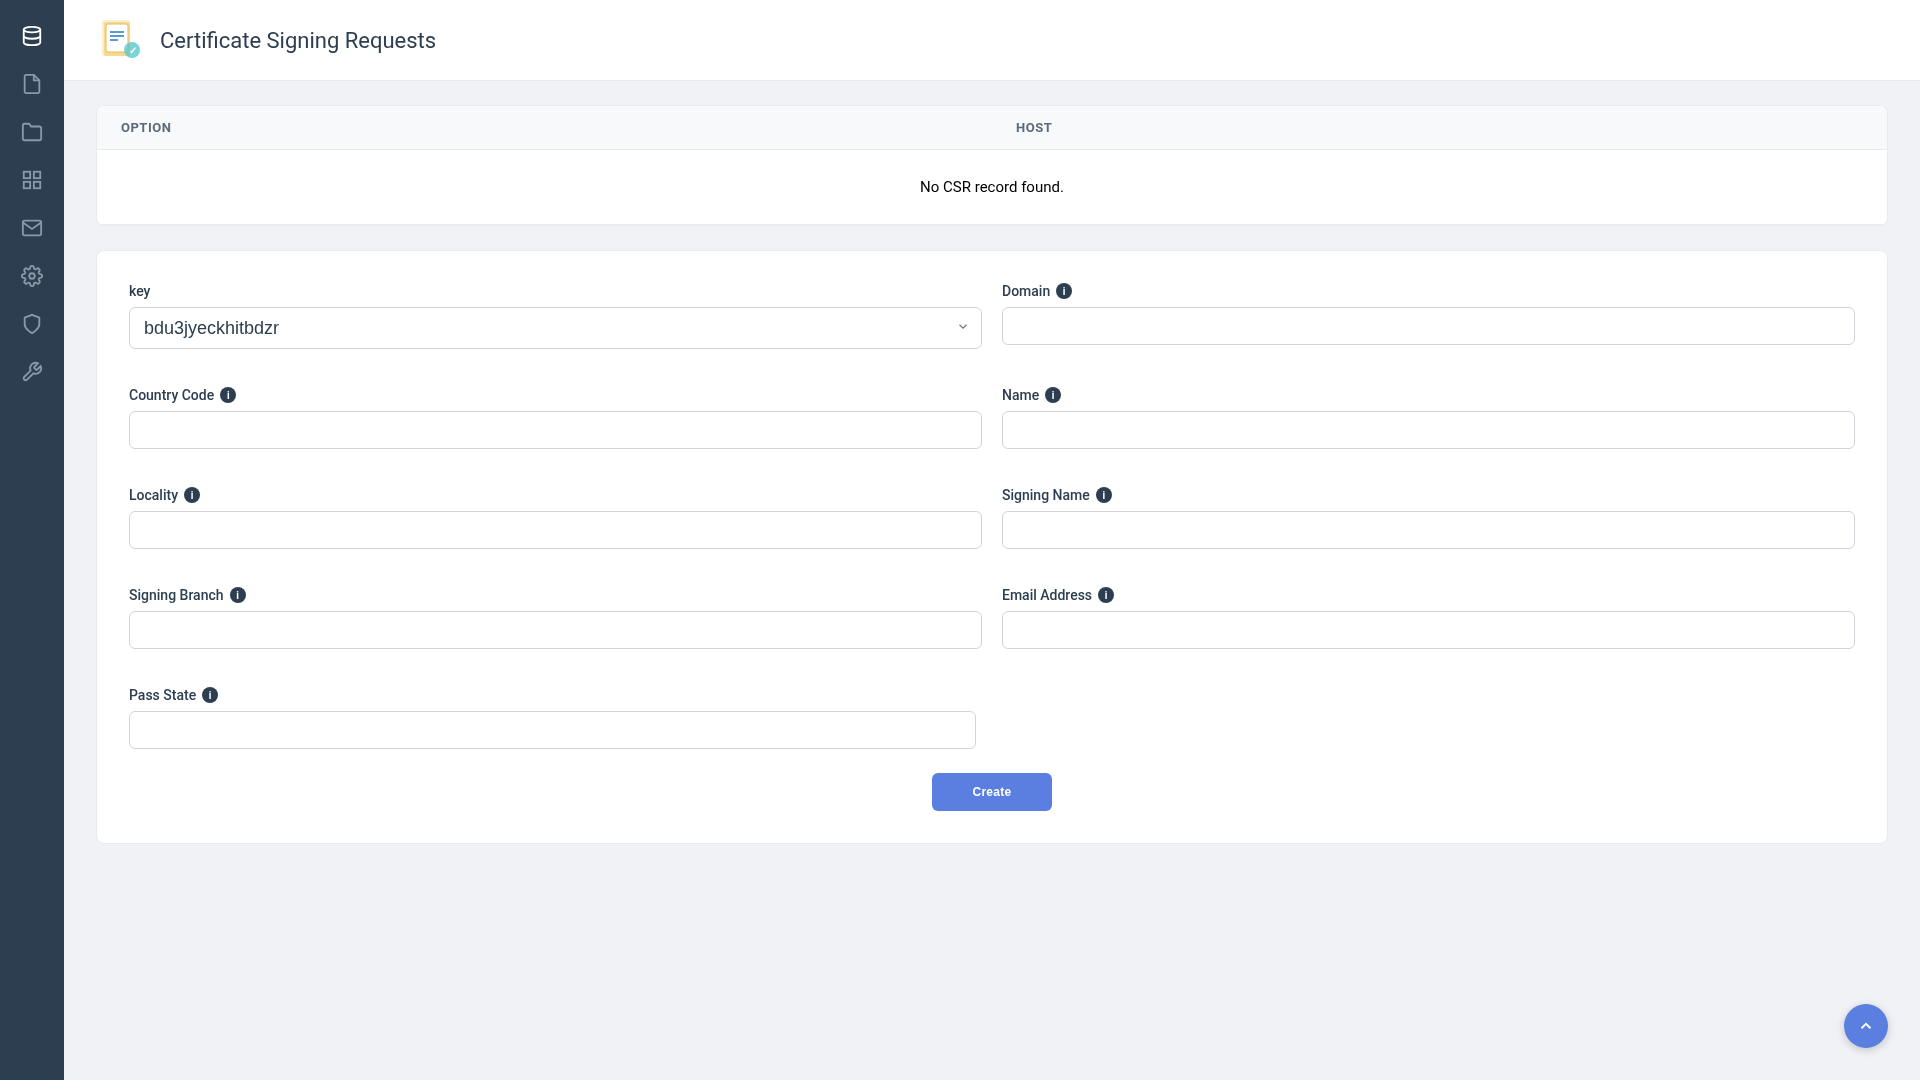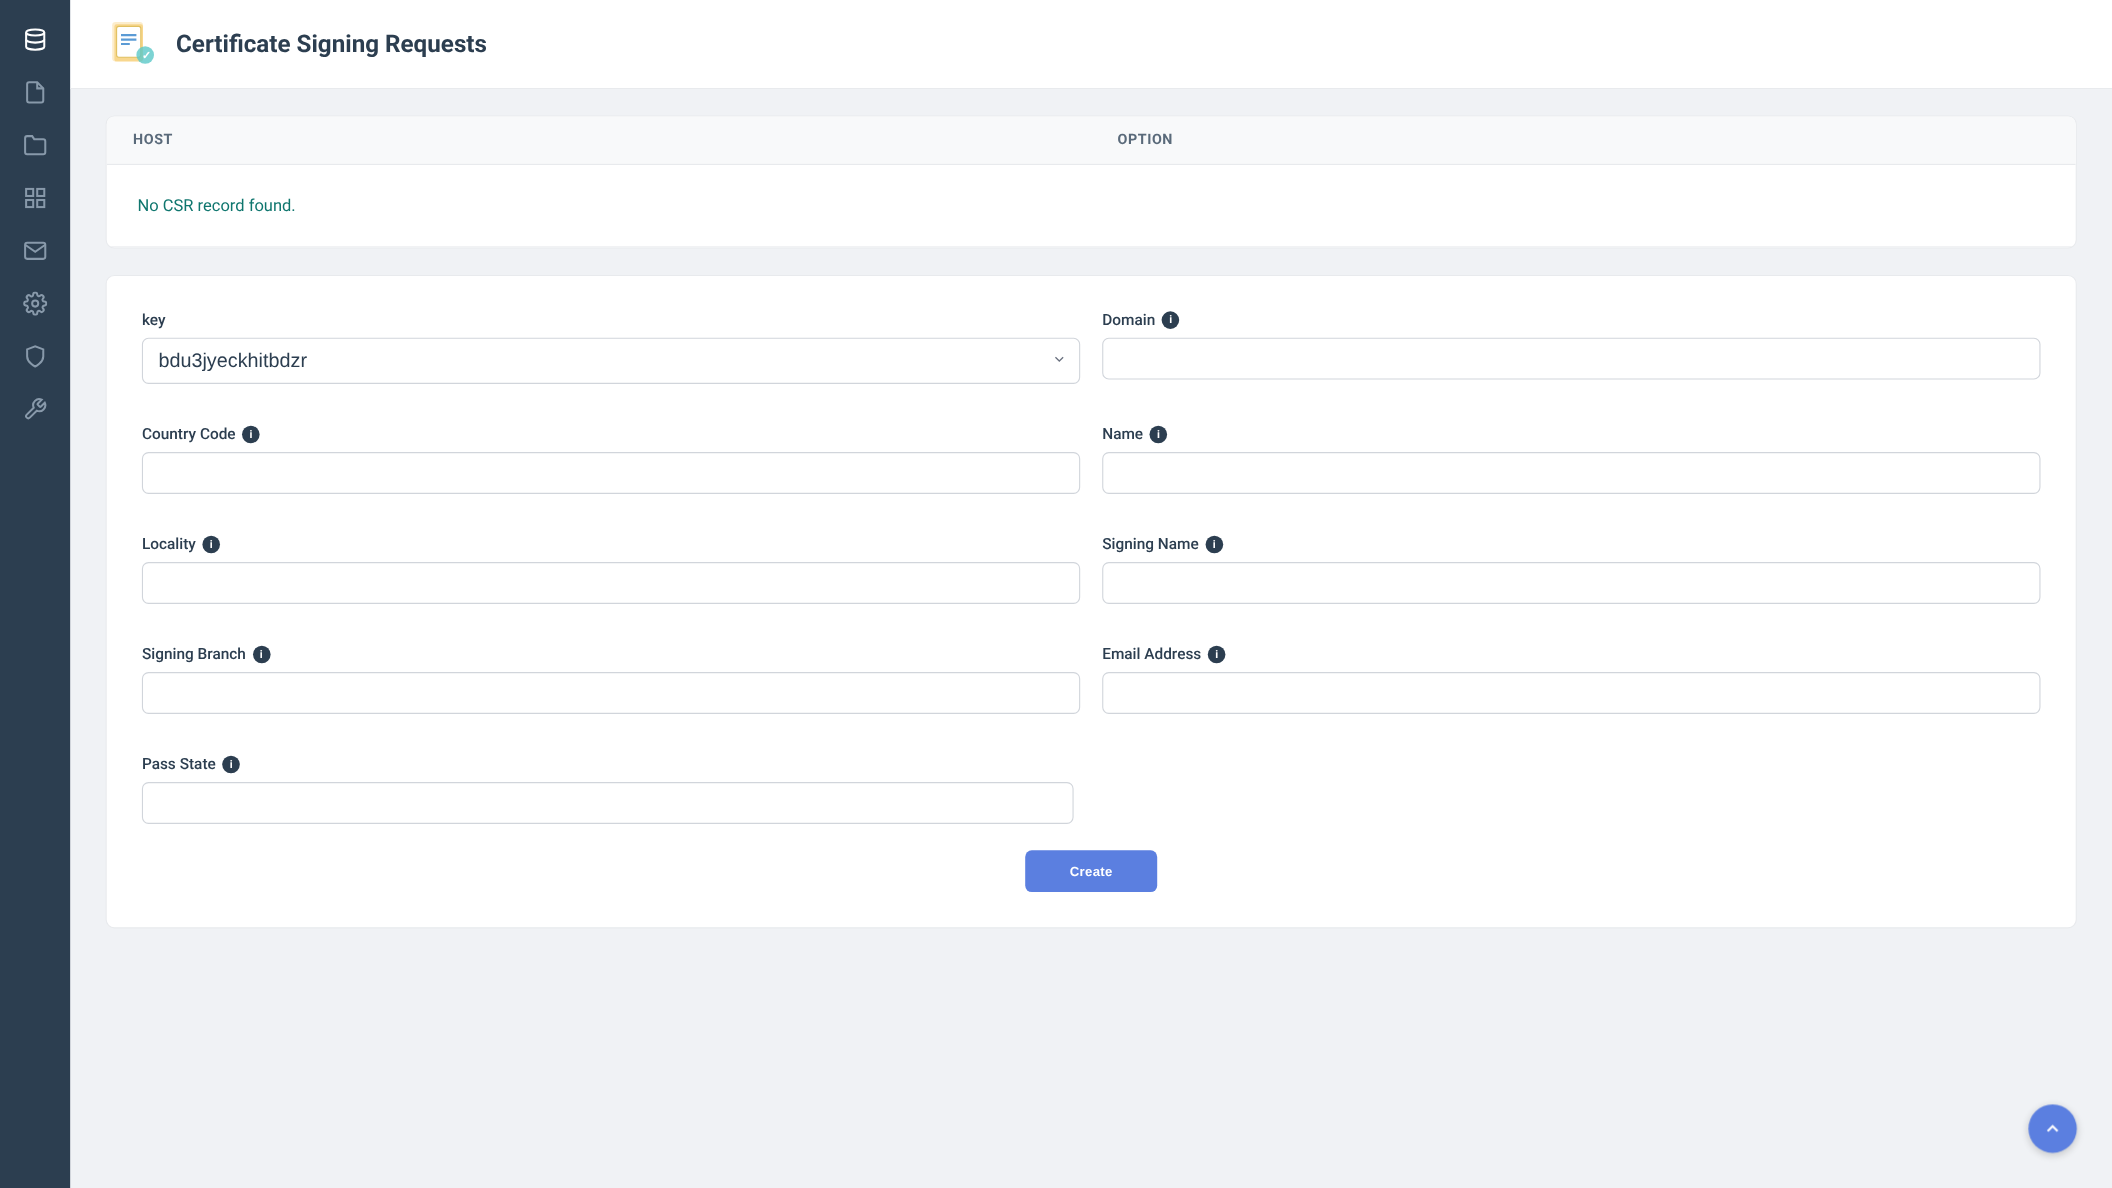--- a/index.html
+++ b/index.html
@@ -58,21 +58,21 @@
     .page-icon {
       width: 48px;
       height: 48px;
       display: flex;
       align-items: center;
       justify-content: center;
     }
 
     .page-title {
       font-size: 22px;
-      font-weight: 700;
+      font-weight: 400;
       color: #2c3e50;
     }
 
     
     .table-section {
       background: #fff;
       margin: 24px 32px 0 32px;
       border-radius: 8px;
       border: 1px solid #e8eaed;
       overflow: hidden;
@@ -89,21 +89,22 @@
       padding: 14px 24px;
       font-size: 13px;
       font-weight: 700;
       color: #5a6a7a;
       letter-spacing: 0.5px;
       text-transform: uppercase;
     }
 
     .table-empty {
       padding: 28px;
-      color: #0f766e;
+      text-align: center;
+      color: #000000;
       font-size: 15px;
       border-bottom: 1px solid #e8eaed;
     }
 
     
     .form-section {
       background: #fff;
       margin: 24px 32px;
       border-radius: 8px;
       padding: 32px;
@@ -296,22 +297,22 @@
         <line x1="14" y1="24" x2="22" y2="24" stroke="#5b9bd5" stroke-width="2"></line>
         <circle cx="36" cy="34" r="8" fill="#5bc8c8" opacity="0.8"></circle>
         <text x="33" y="38" font-size="10" fill="white" font-weight="bold">✓</text>
       </svg>
     </div>
     <h1 class="page-title">Certificate Signing Requests</h1>
   </div>
 
   <div class="table-section">
     <div class="table-header">
+      <div class="table-col-header">OPTION</div>
       <div class="table-col-header">HOST</div>
-      <div class="table-col-header">OPTION</div>
     </div>
     <div class="table-empty">No CSR record found.</div>
   </div>
 
   <div class="form-section">
 
     <div class="form-row">
       <div class="form-group">
         <label class="form-label">
           <span>key</span>

